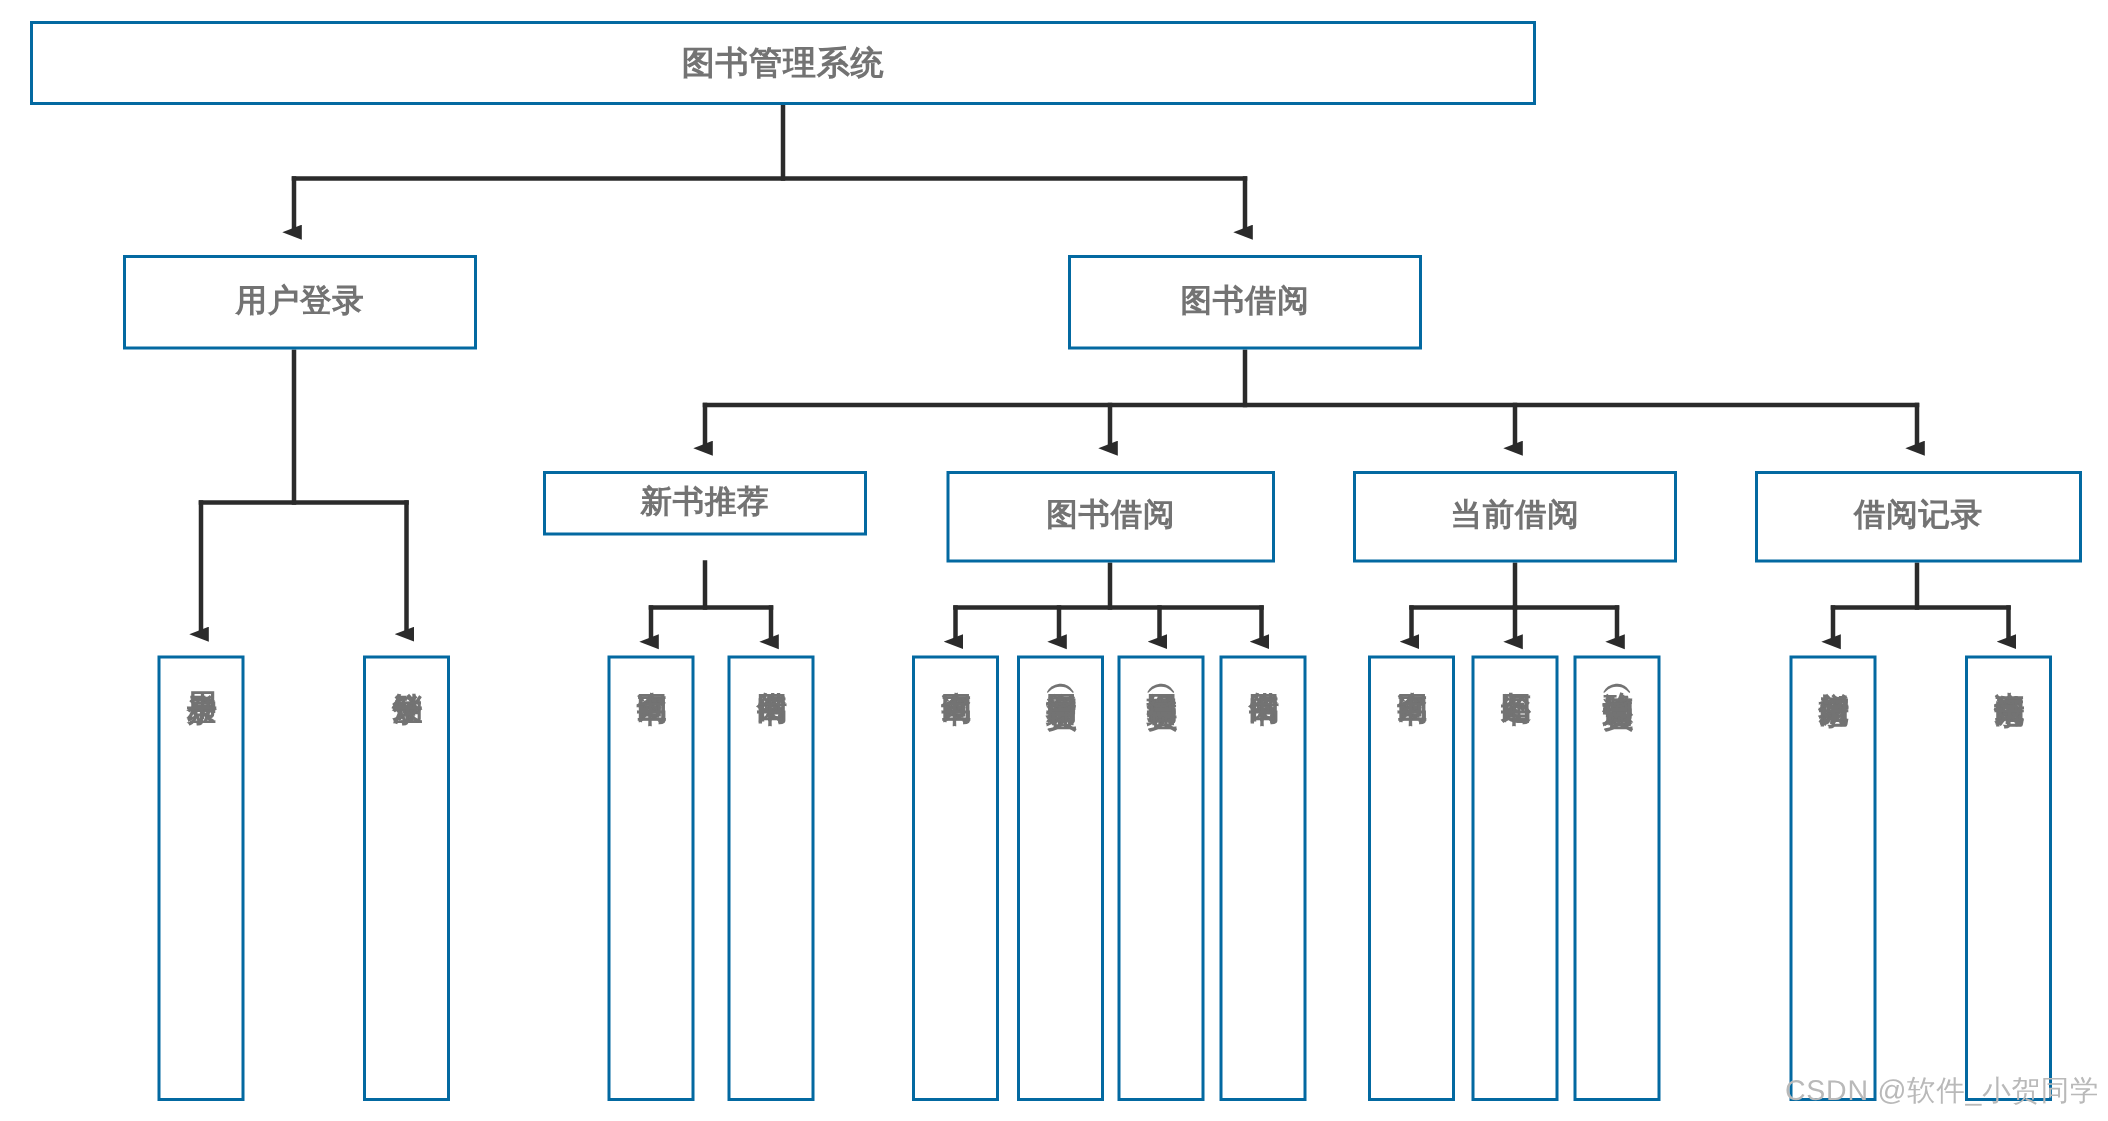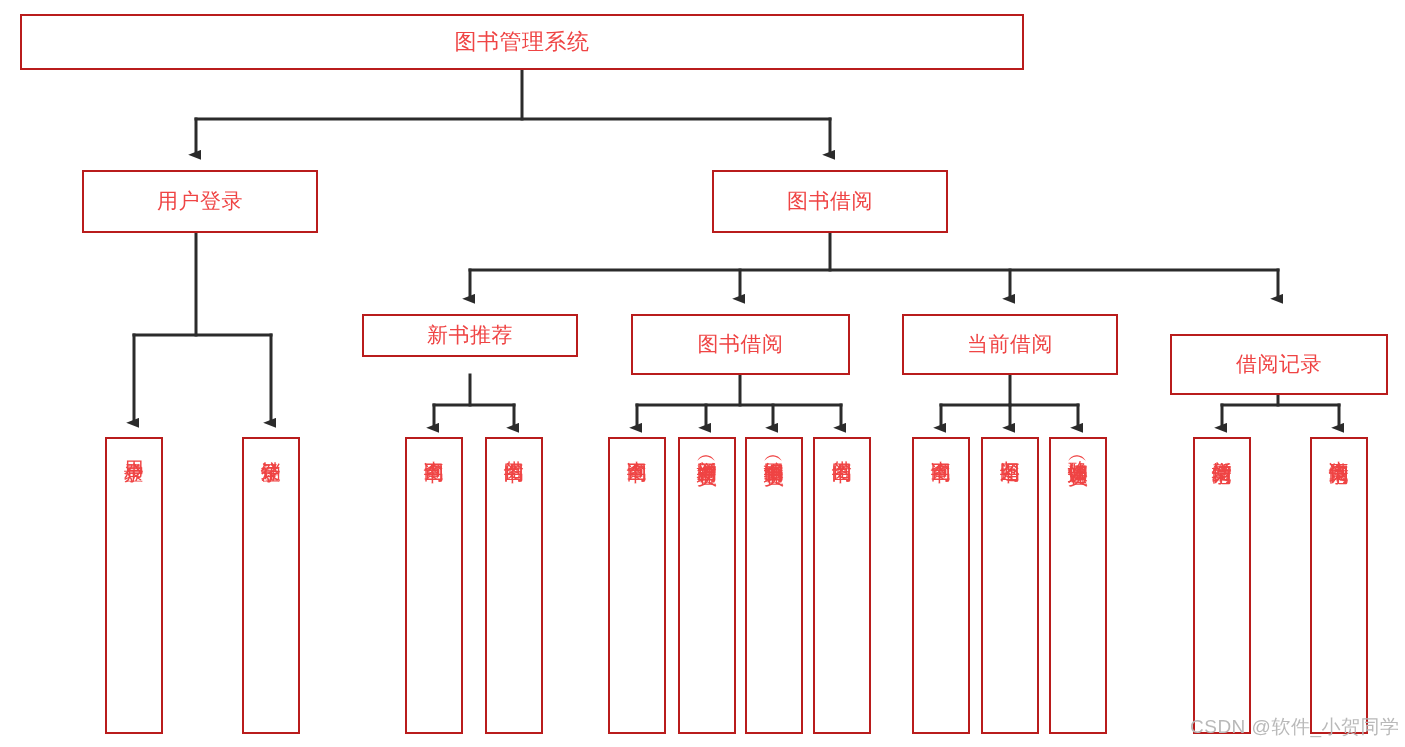--- a/index.html
+++ b/index.html
@@ -22,25 +22,26 @@
     left: 0;
     top: 0;
     width: 1405px;
     height: 747px;
     pointer-events: none;
   }
   .node {
     position: absolute;
     box-sizing: border-box;
     background: #ffffff;
-    border: 2px solid #b91c1c;
+    border: 2px solid #0369a1;
     display: flex;
     align-items: center;
     justify-content: center;
-    color: #ef4444;
+    color: #737373;
+    font-weight: bold;
   }
   .node-label {
     display: block;
     text-align: center;
     line-height: 1.18;
     letter-spacing: 0.5px;
   }
   
   .node.h .node-label {
     font-size: 21px;
@@ -140,21 +141,21 @@
 
   <div class="node h" style="left:362px; top:314px; width:216px; height:43px;">
     <span class="node-label">新书推荐</span>
   </div>
   <div class="node h" style="left:902px; top:314px; width:216px; height:61px;">
     <span class="node-label">当前借阅</span>
   </div>
   <div class="node h" style="left:631px; top:314px; width:219px; height:61px;">
     <span class="node-label">图书借阅</span>
   </div>
-  <div class="node h" style="left:1170px; top:314px; width:218px; height:61px;margin-top:20px;">
+  <div class="node h" style="left:1170px; top:314px; width:218px; height:61px;">
     <span class="node-label">借阅记录</span>
   </div>
 
   <div class="node v" style="left:105px; top:437px; width:58px; height:297px;">
     <span class="node-label">用户登录</span>
   </div>
   <div class="node v" style="left:242px; top:437px; width:58px; height:297px;">
     <span class="node-label">注销登录</span>
   </div>
 

